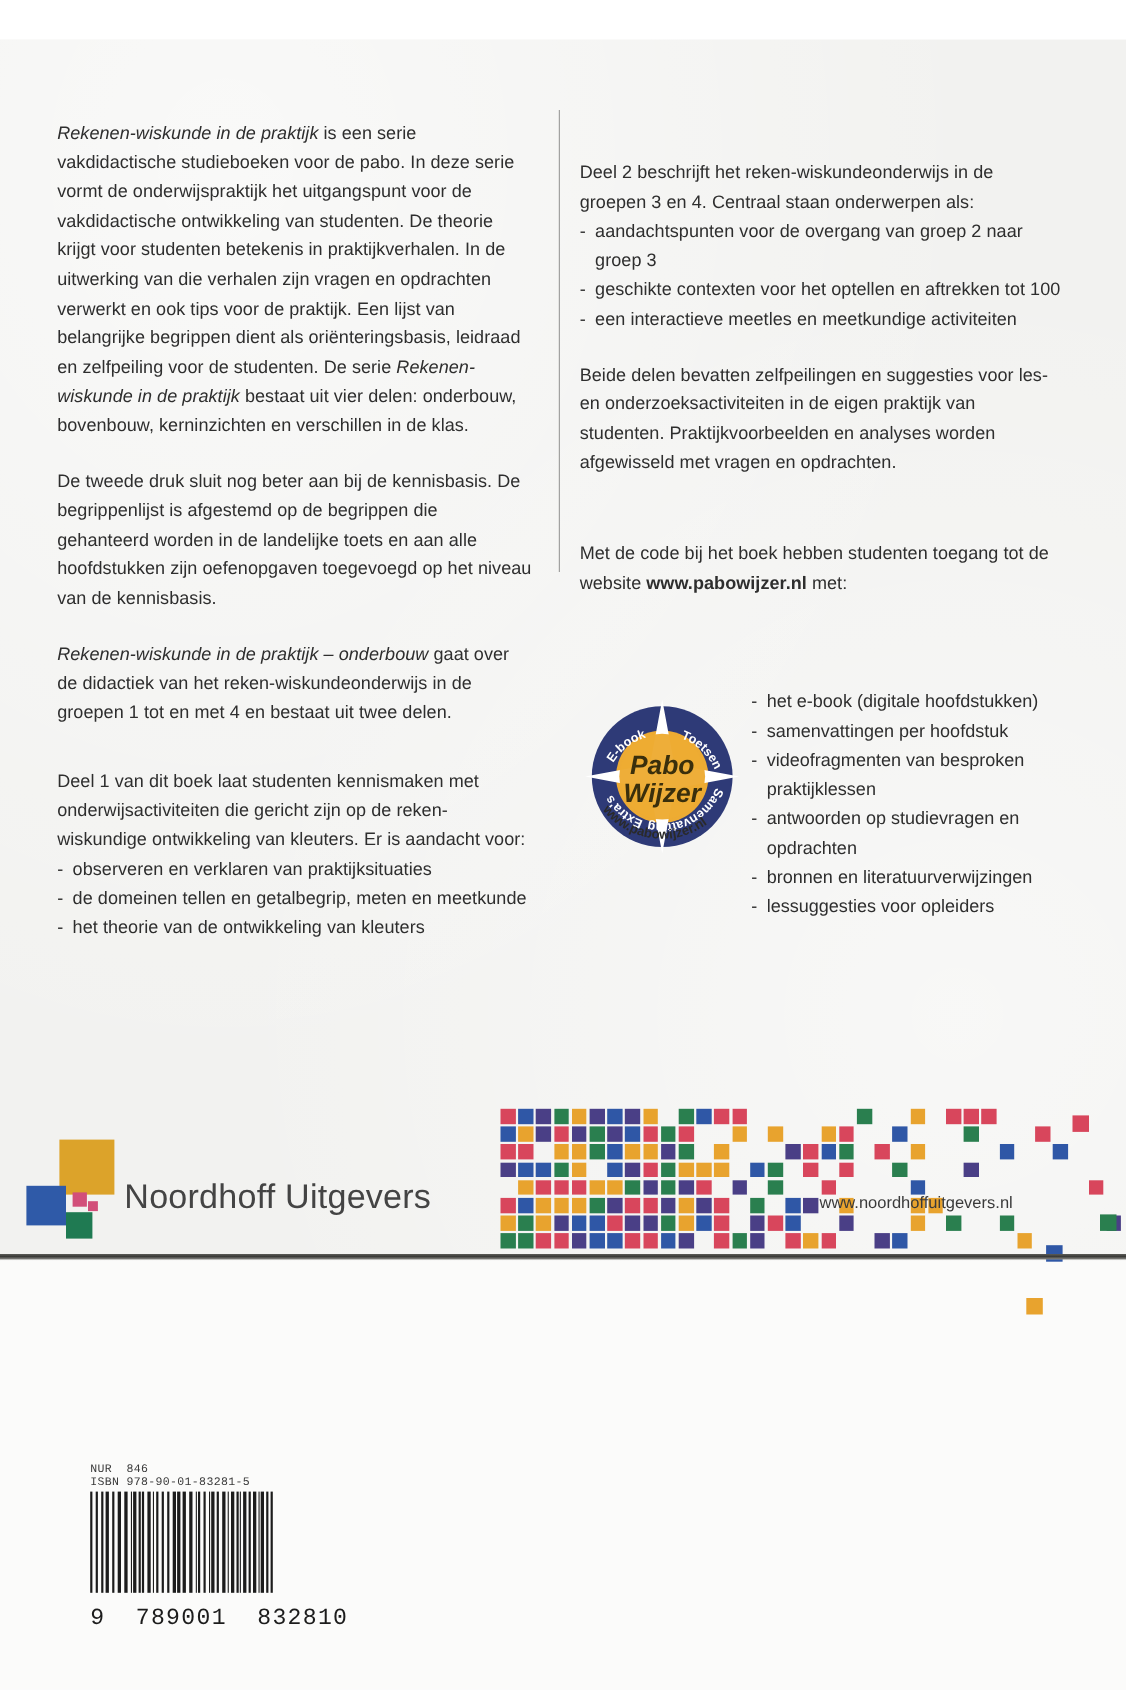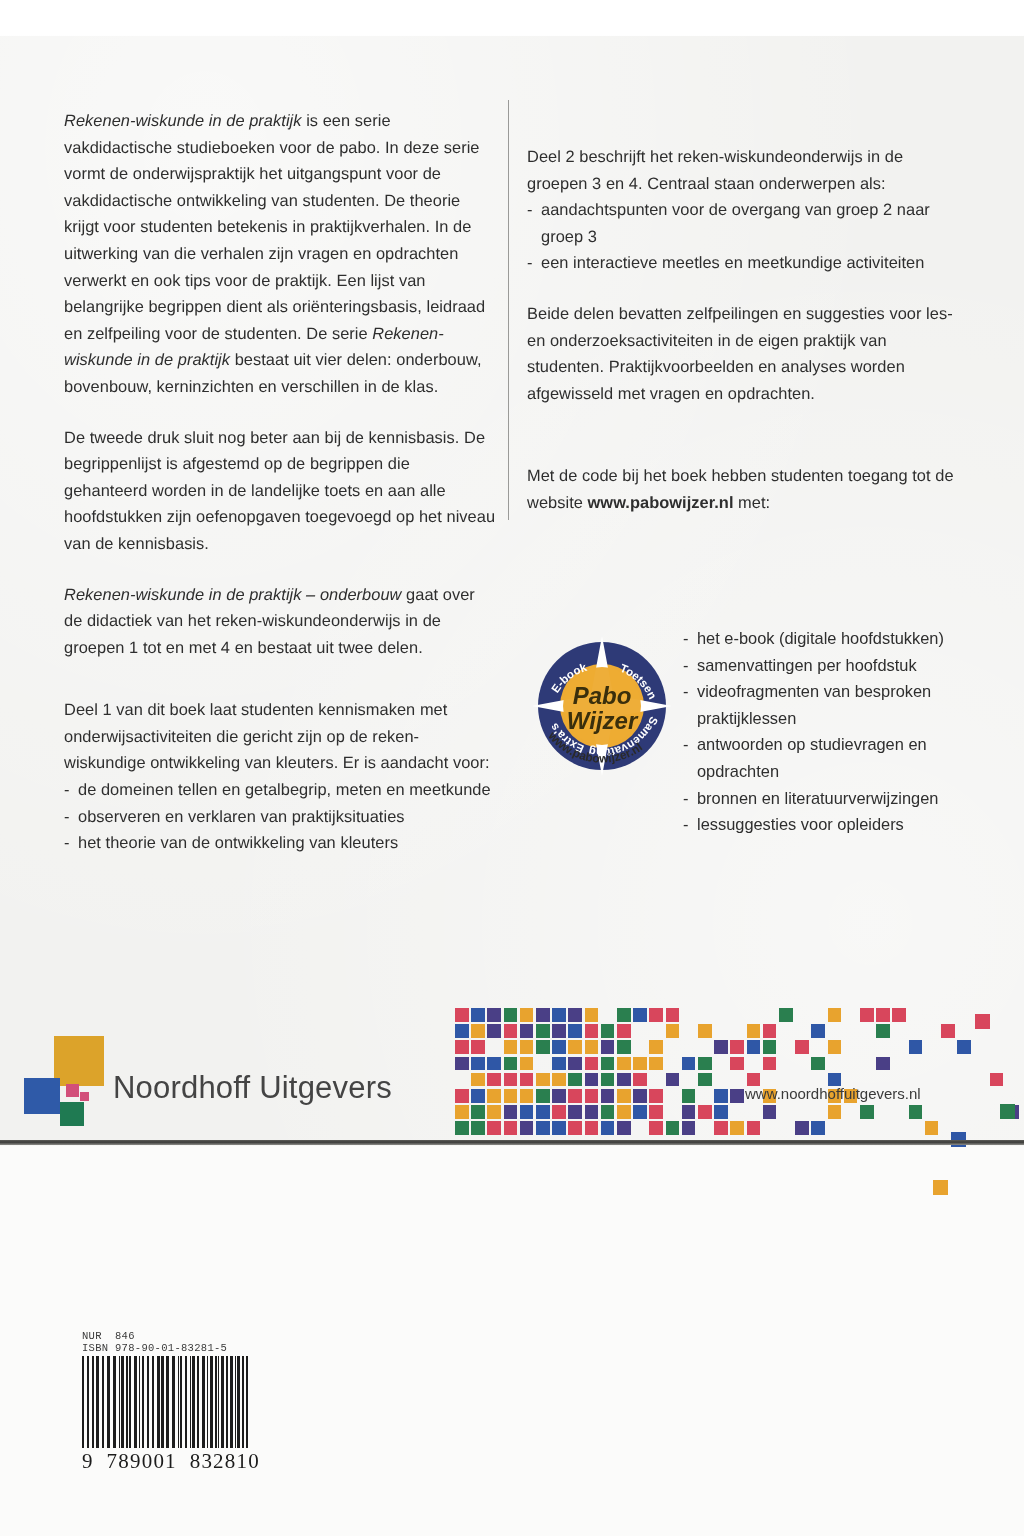--- a/index.html
+++ b/index.html
@@ -32,21 +32,21 @@
 
   
   .col{
     position:absolute;
     color:#2e2e2e;
     font-size:16.4px;
     line-height:26.6px;
     letter-spacing:.05px;
     text-rendering:geometricPrecision;
   }
-  #col-left{ left:64px; top:108px; width:432px; }
+  #col-left{ left:52px; top:108px; width:432px; }
   #col-right{ left:527px; top:108px; width:440px; }
 
   .para{margin:0 0 24px 0;}
   .para em{font-style:italic;}
   .para b{font-weight:bold;}
 
   ul.dashlist{list-style:none;margin:0 0 24px 0;padding:0;}
   ul.dashlist li{
     position:relative;padding-left:14px;margin:0;
   }
@@ -92,22 +92,22 @@
   
   .barcode{position:absolute;left:82px;top:1330px;width:170px;}
   .bc-text{
     font-family:"Liberation Mono", monospace;
     font-size:10.5px;color:#3a3a3a;line-height:12px;letter-spacing:.3px;
     white-space:pre;
   }
   .bc-bars{position:relative;width:168px;height:92px;margin-top:2px;}
   .bc-bars i{position:absolute;top:0;background:#1c1c1c;height:92px;display:block;}
   .bc-num{
-    font-family:Liberation Serif, serif;
-    font-size:21px;color:#1c1c1c;letter-spacing:1.2px;margin-top:1px;
+    font-family:Liberation Mono, monospace;
+    font-size:21px;color:#1c1c1c;letter-spacing:1.2px;margin-top:12px;
     white-space:pre;
   }
 </style>
 </head>
 <body>
 
 <div class="page">
 
   <div class="paper"></div>
   <div class="lower"></div>
@@ -121,31 +121,32 @@
 
     <p class="para">De tweede druk sluit nog beter aan bij de kennisbasis. De begrippenlijst is afgestemd op de begrippen die gehanteerd worden in de landelijke toets en aan alle hoofdstukken zijn oefenopgaven toegevoegd op het niveau van de kennisbasis.</p>
 
     <p class="para">
       <em>Rekenen-wiskunde in de praktijk – onderbouw</em><span> gaat over de didactiek van het reken-wiskundeonderwijs in de groepen 1 tot en met 4 en bestaat uit twee delen.</span>
     </p>
 
     <p class="para nogap">Deel 1 van dit boek laat studenten kennismaken met onderwijsactiviteiten die gericht zijn op de reken-wiskundige ontwikkeling van kleuters. Er is aandacht voor:</p>
 
     <ul class="dashlist">
+      <li>observeren en verklaren van praktijksituaties</li>
       <li>de domeinen tellen en getalbegrip, meten en meetkunde</li>
-      <li>observeren en verklaren van praktijksituaties</li>
       <li>het theorie van de ontwikkeling van kleuters</li>
     </ul>
   </div>
 
   <div class="col" id="col-right">
     <p class="para nogap">Deel 2 beschrijft het reken-wiskundeonderwijs in de groepen 3 en 4. Centraal staan onderwerpen als:</p>
 
     <ul class="dashlist">
       <li>aandachtspunten voor de overgang van groep 2 naar groep 3</li>
+      <li>geschikte contexten voor het optellen en aftrekken tot 100</li>
       <li>een interactieve meetles en meetkundige activiteiten</li>
     </ul>
 
     <p class="para" style="margin-top:10px;">Beide delen bevatten zelfpeilingen en suggesties voor les- en onderzoeksactiviteiten in de eigen praktijk van studenten. Praktijkvoorbeelden en analyses worden afgewisseld met vragen en opdrachten.</p>
 
     <p class="para" style="margin-top:56px;">
       <span>Met de code bij het boek hebben studenten toegang tot de website </span><b>www.pabowijzer.nl</b><span> met:</span>
     </p>
   </div>
 

